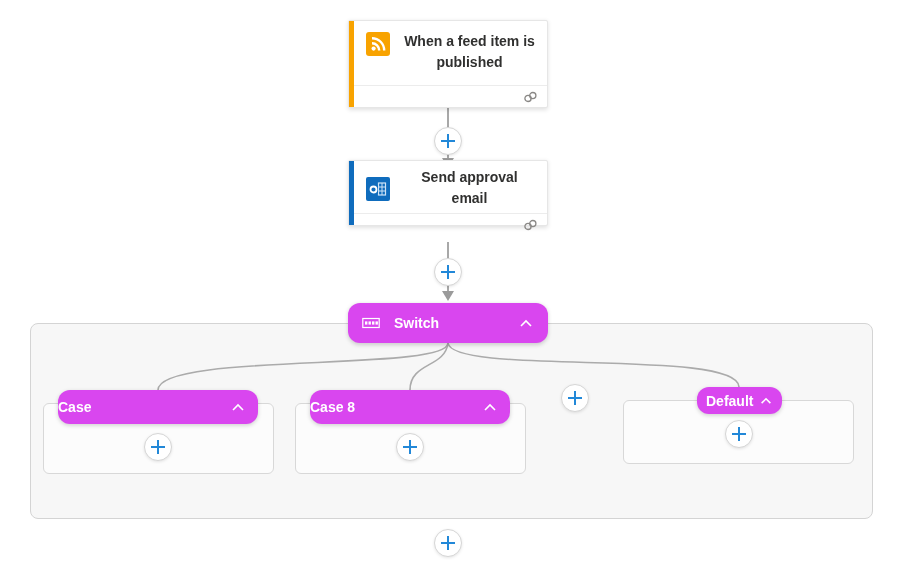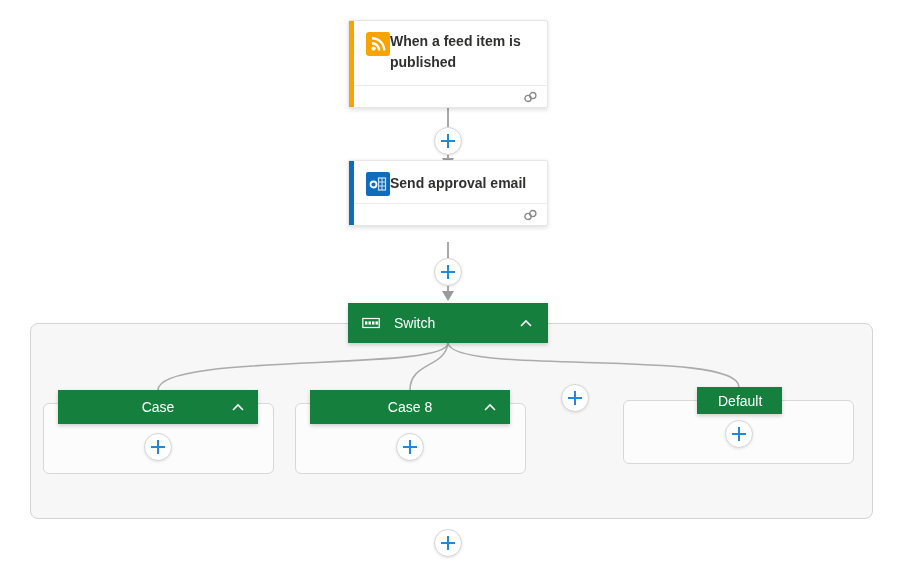--- a/index.html
+++ b/index.html
@@ -30,44 +30,44 @@
   
   .card{
     position:absolute;left:348px;width:200px;background:#fff;
     border:1px solid #e6e6e6;border-radius:2px;
     box-shadow:0 1.6px 4px rgba(0,0,0,.12);
     display:flex;flex-direction:column;z-index:3;box-sizing:border-box;
   }
   .card.trigger{top:20px;height:88px;}
   .card.action{top:160px;height:66px;}
   .card-accent{position:absolute;left:0;top:0;bottom:0;width:5px;}
-  .card-body{flex:1;display:flex;align-items:flex-start;padding:10px 10px 4px 17px;}
+  .card-body{flex:1;display:flex;align-items:flex-start;gap:12px;padding:10px 10px 4px 17px;text-align:center;}
   .card.action .card-body{align-items:center;padding-top:6px;}
   .card-title{font-size:14px;font-weight:700;color:#30302f;line-height:21px;}
   .card-footer{
     border-top:1px solid #ececec;height:21px;min-height:21px;
     display:flex;align-items:center;justify-content:flex-end;padding-right:9px;
   }
   .app-icon{width:24px;height:24px;flex:0 0 24px;margin-top:1px;}
 
   
   .dark-header{
-    position:absolute;background:#15803d;color:#fff;z-index:3;
-    display:flex;align-items:center;border-radius:0;
+    position:absolute;background:#d946ef;color:#fff;z-index:3;
+    display:flex;align-items:center;border-radius:12px;
     box-shadow:0 1.6px 4px rgba(0,0,0,.18);box-sizing:border-box;
-    font-size:14px;font-weight:400;cursor:pointer;
+    font-size:14px;font-weight:700;cursor:pointer;
   }
   .switch-header{left:348px;top:303px;width:200px;height:40px;padding:0 14px;}
   .switch-header .hdr-label{margin-left:14px;}
   .switch-header .chev{margin-left:auto;}
-  .case-header{justify-content:center;}
+  .case-header{justify-content:flex-start;}
   .case-header.c1{left:58px;top:390px;width:200px;height:34px;}
   .case-header.c2{left:310px;top:390px;width:200px;height:34px;}
   .case-header .chev{position:absolute;right:12px;top:50%;transform:translateY(-50%);}
-  .default-header{left:697px;top:387px;width:85px;height:27px;padding:0 21px;justify-content:space-between;}
+  .default-header{left:697px;top:387px;width:85px;height:27px;padding:0 9px;justify-content:space-between;}
 
   
   .plus-btn{
     position:absolute;width:28px;height:28px;border-radius:50%;
     background:#fff;border:1px solid #d6d6d6;
     box-shadow:0 1px 3px rgba(0,0,0,.10);z-index:4;cursor:pointer;box-sizing:border-box;
   }
   .plus-btn::before,.plus-btn::after{
     content:"";position:absolute;background:#2288d8;left:50%;top:50%;
   }

